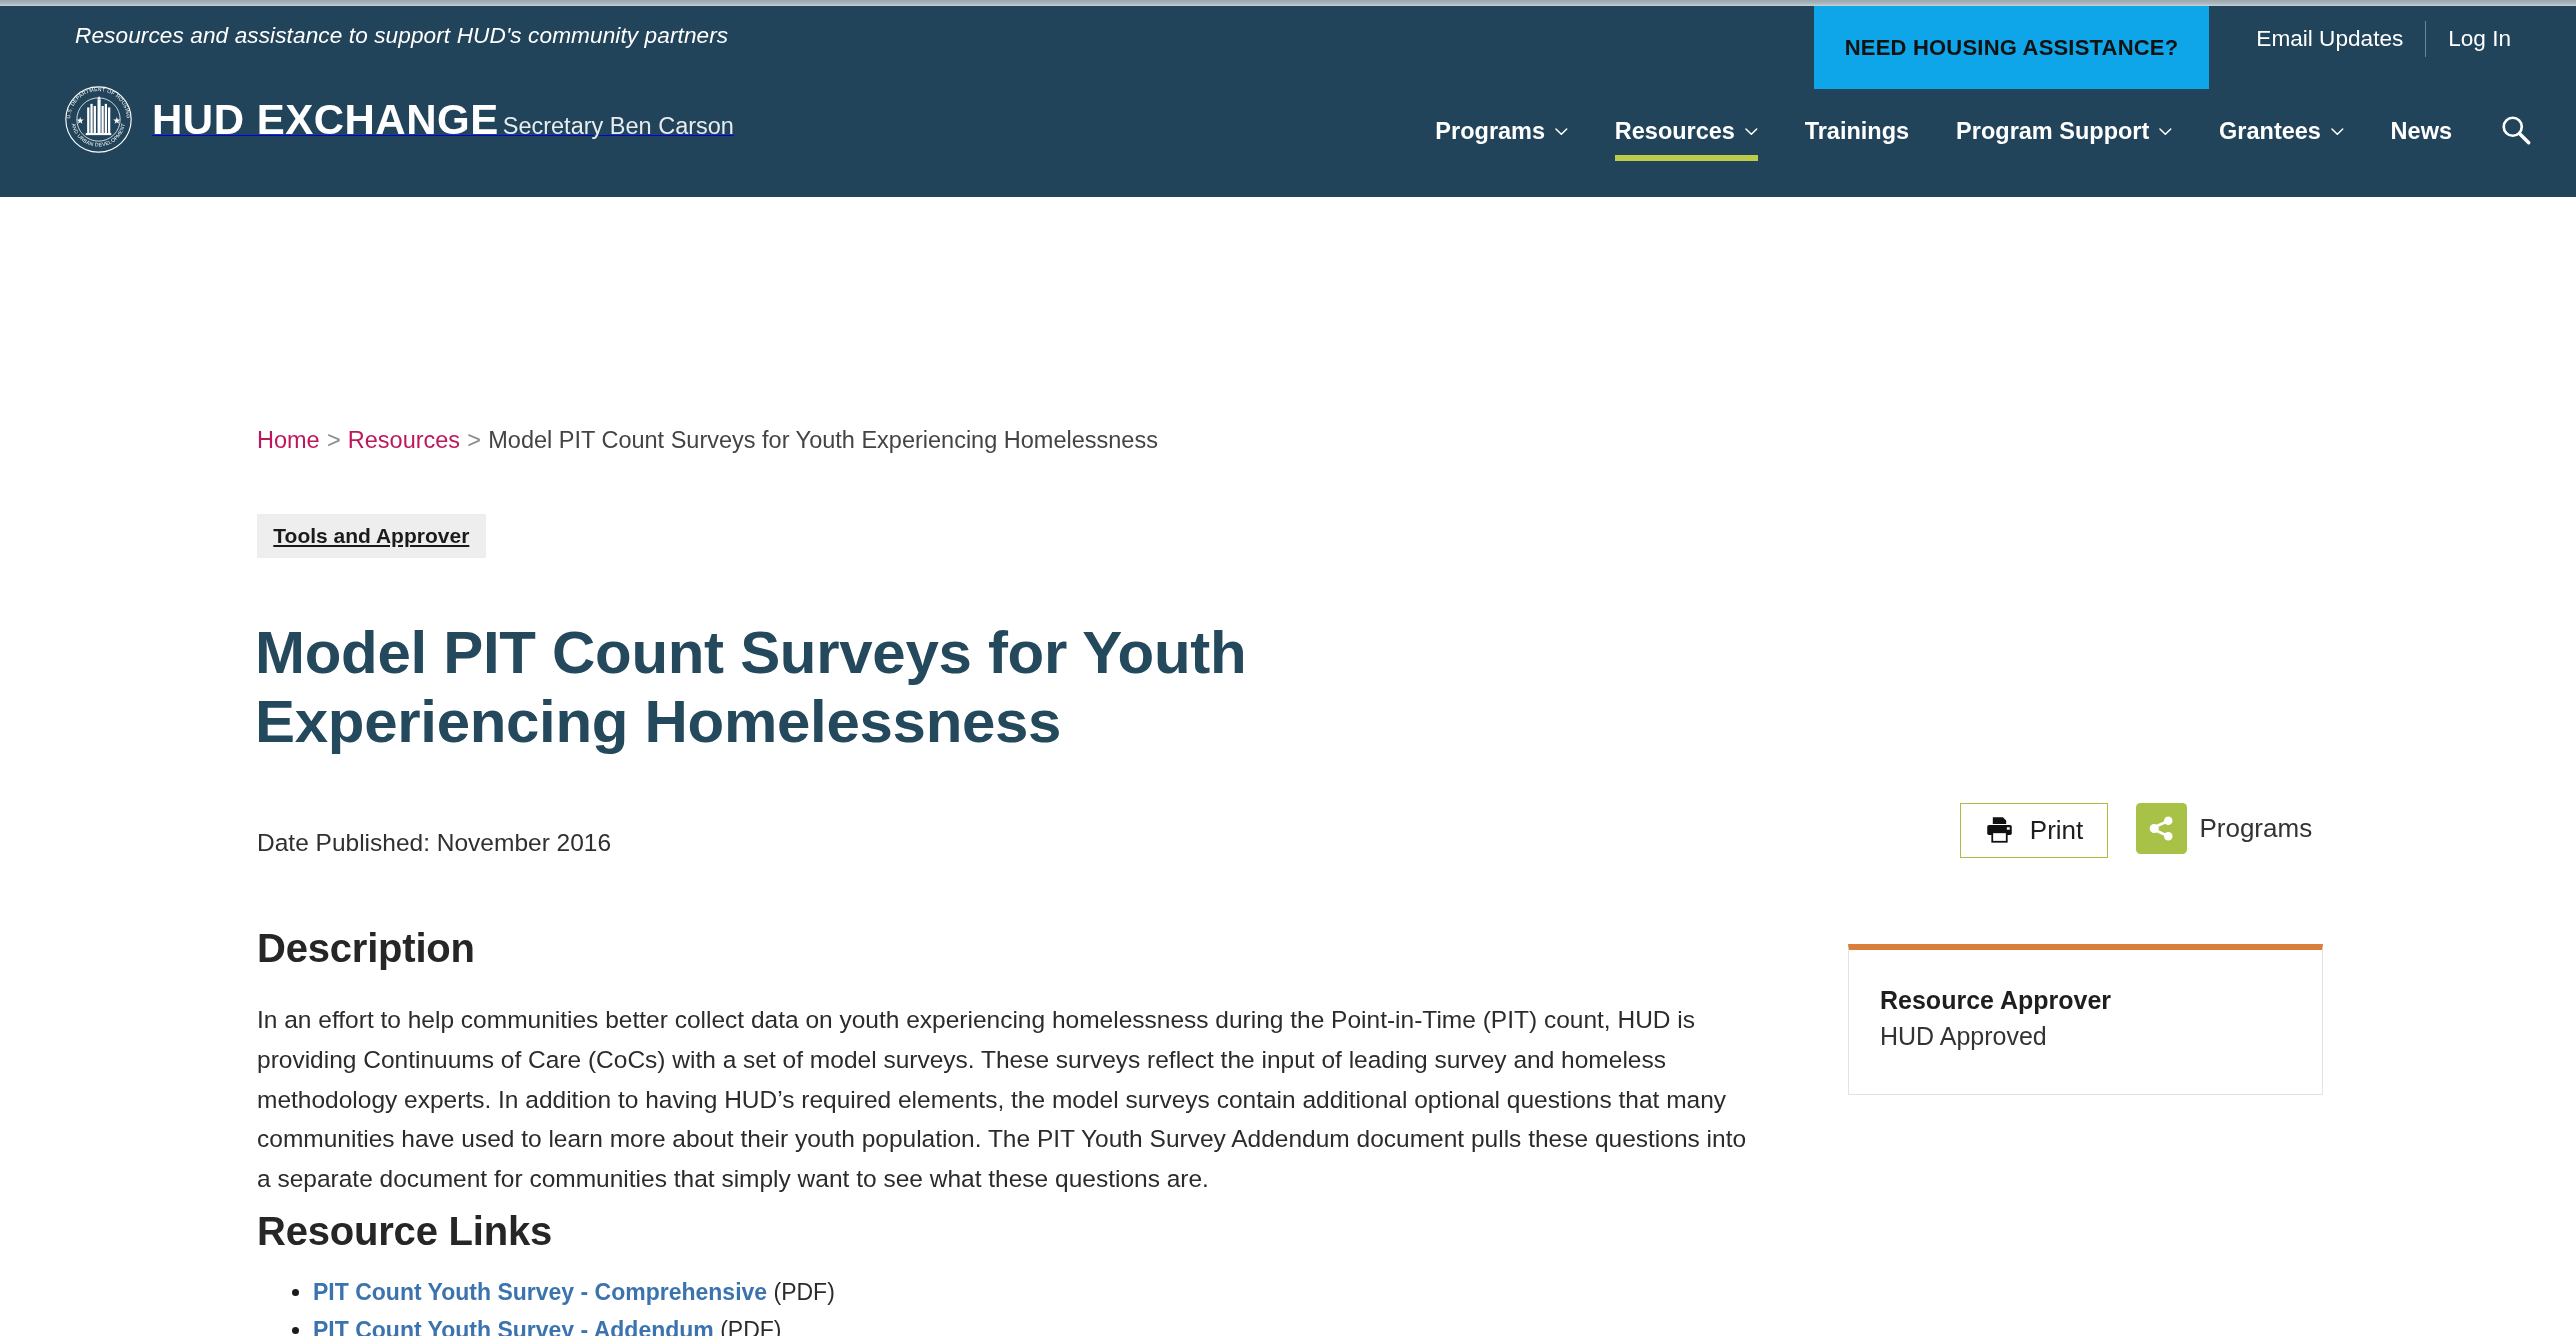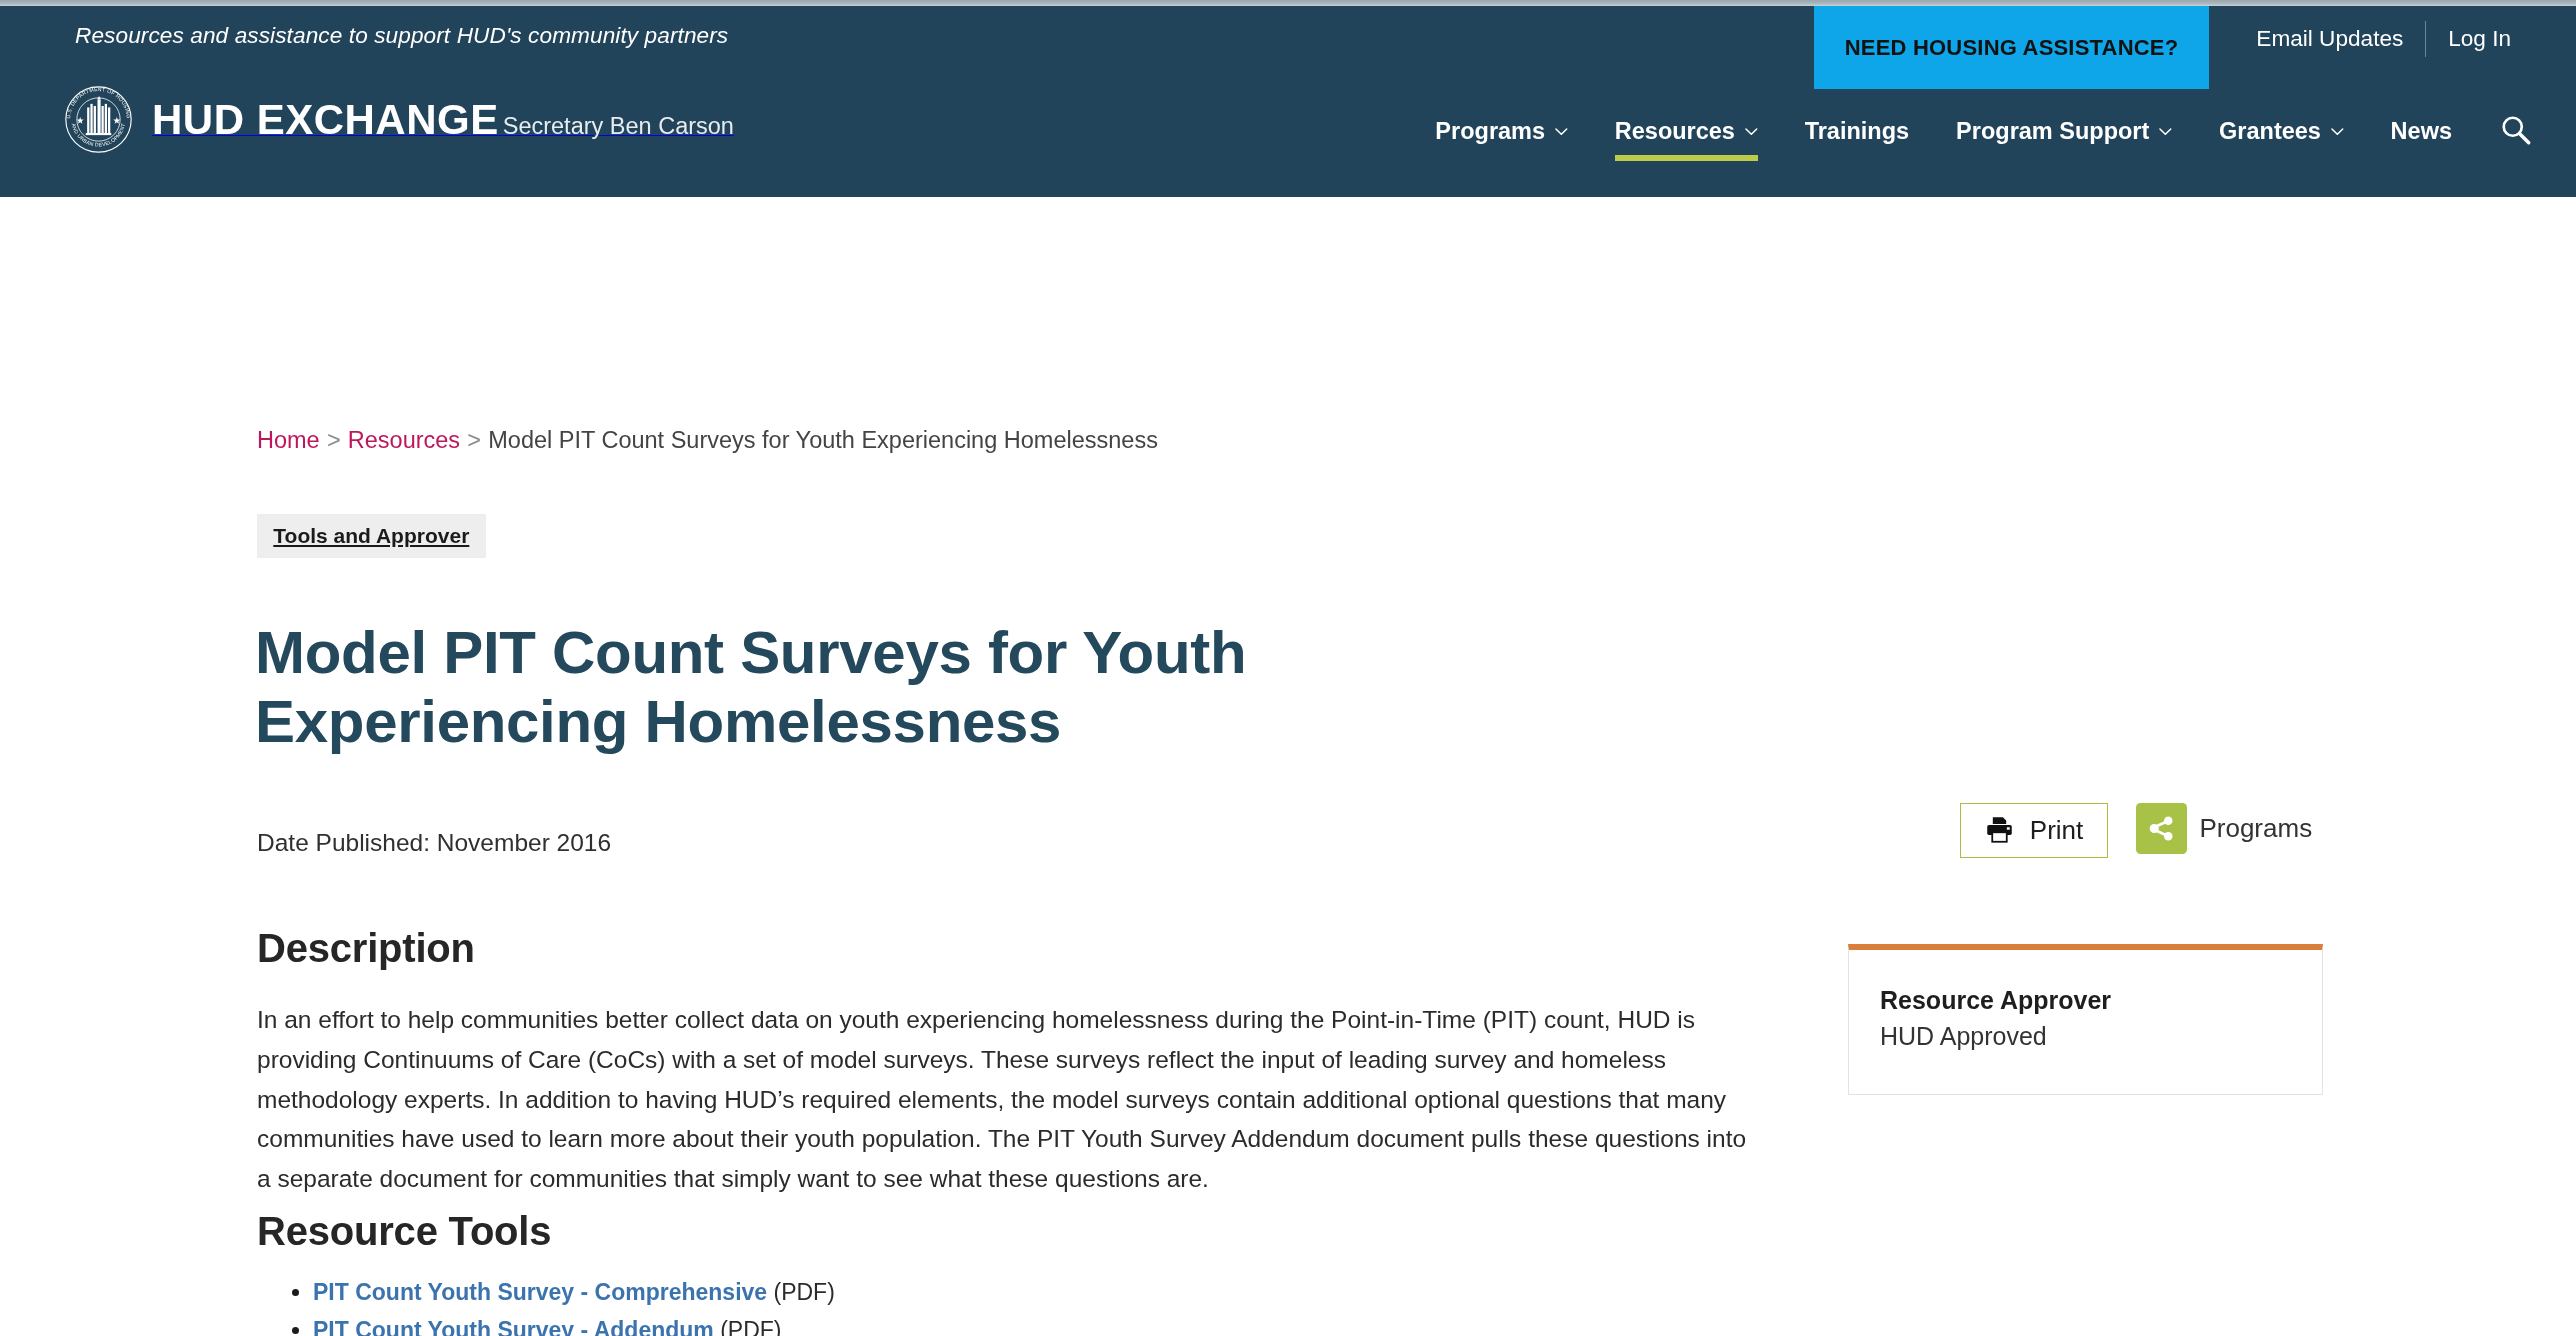--- a/index.html
+++ b/index.html
@@ -451,21 +451,21 @@
   <h1 class="page-title">Model PIT Count Surveys for Youth Experiencing Homelessness</h1>
 
   <div class="date-published">Date Published: November 2016</div>
 
   <section class="desc-block">
     <h2 class="section-heading">Description</h2>
     <p class="desc-body">In an effort to help communities better collect data on youth experiencing homelessness during the Point-in-Time (PIT) count, HUD is providing Continuums of Care (CoCs) with a set of model surveys. These surveys reflect the input of leading survey and homeless methodology experts. In addition to having HUD’s required elements, the model surveys contain additional optional questions that many communities have used to learn more about their youth population. The PIT Youth Survey Addendum document pulls these questions into a separate document for communities that simply want to see what these questions are.</p>
   </section>
 
   <section class="links-block">
-    <h2 class="section-heading">Resource Tools</h2>
+    <h2 class="section-heading">Resource Links</h2>
     <ul class="links-list">
       <li>
         <a href="#">PIT Count Youth Survey - Comprehensive</a>
         <span class="fmt">(PDF)</span>
       </li>
       <li>
         <a href="#">PIT Count Youth Survey - Addendum</a>
         <span class="fmt">(PDF)</span>
       </li>
     </ul>

